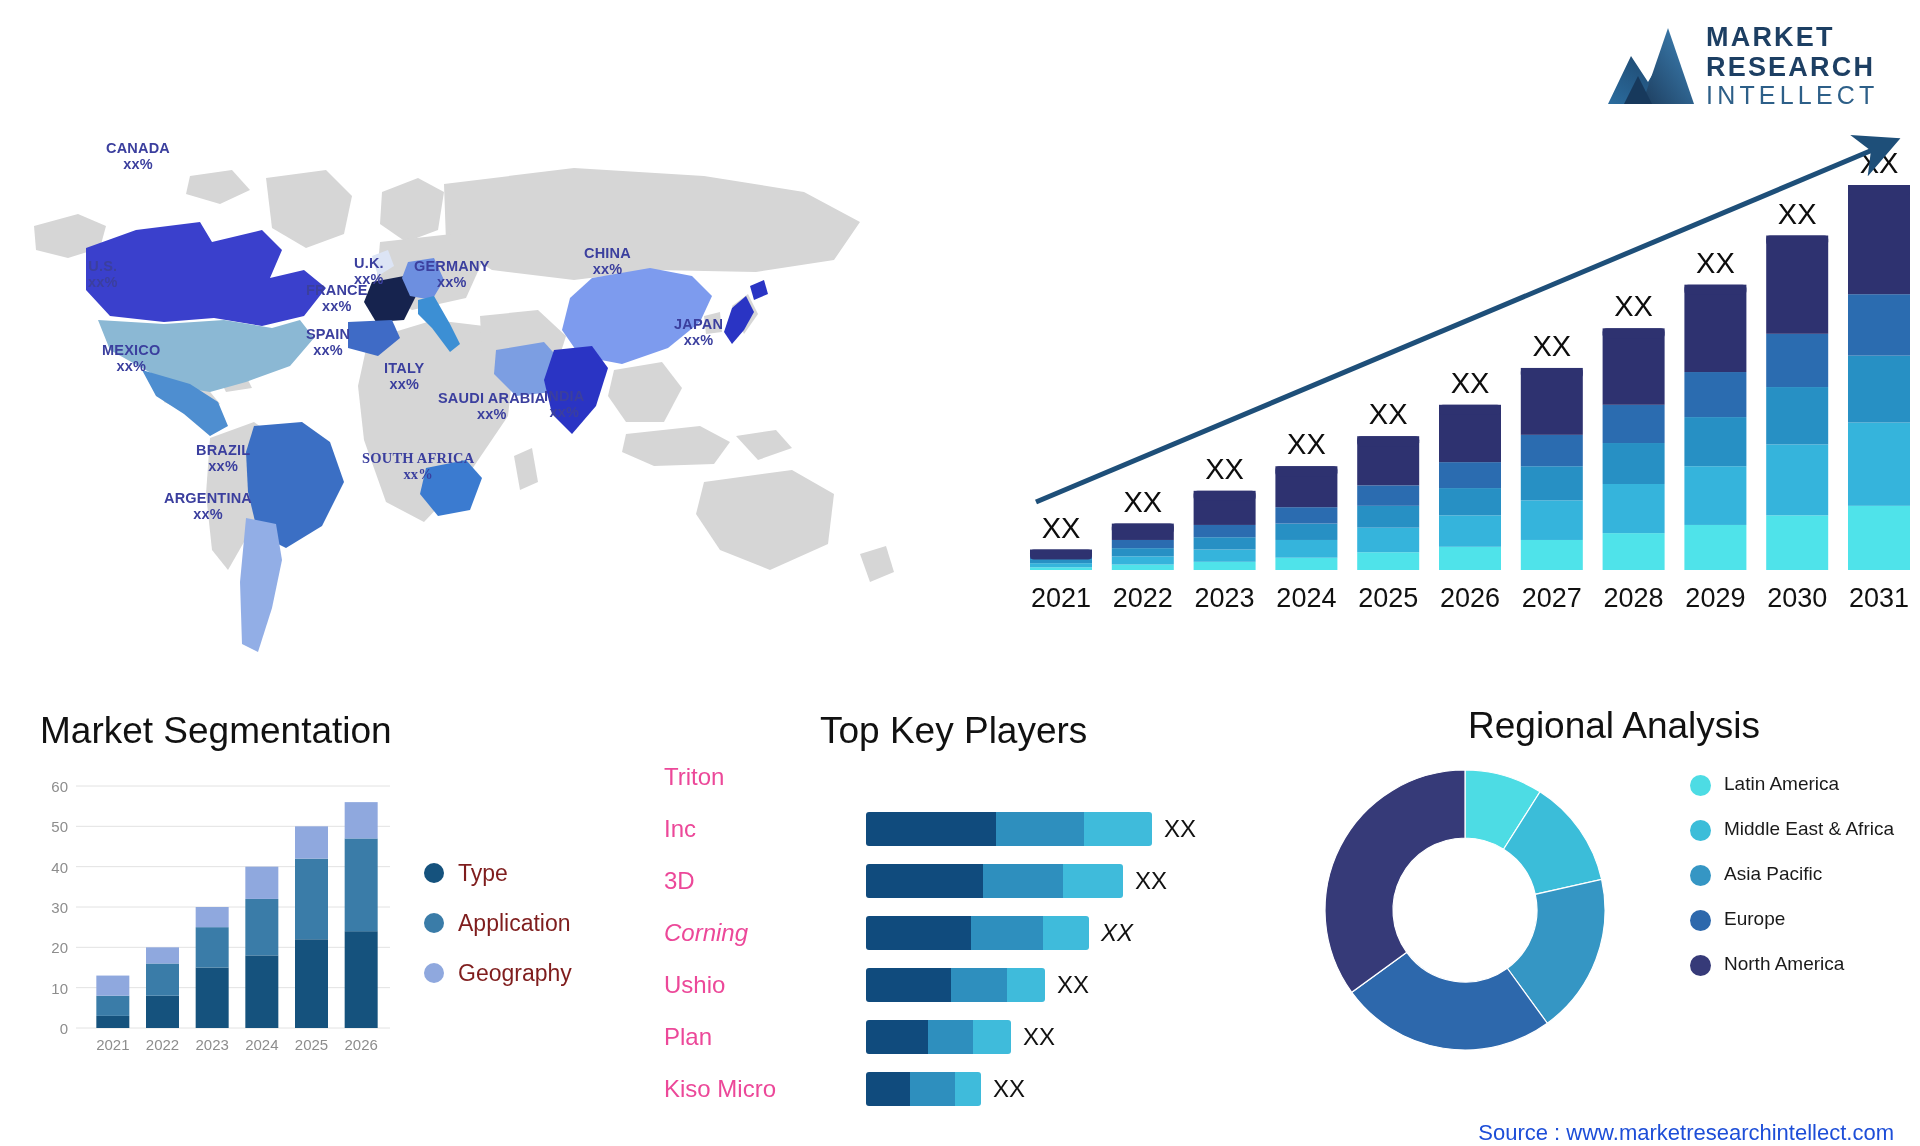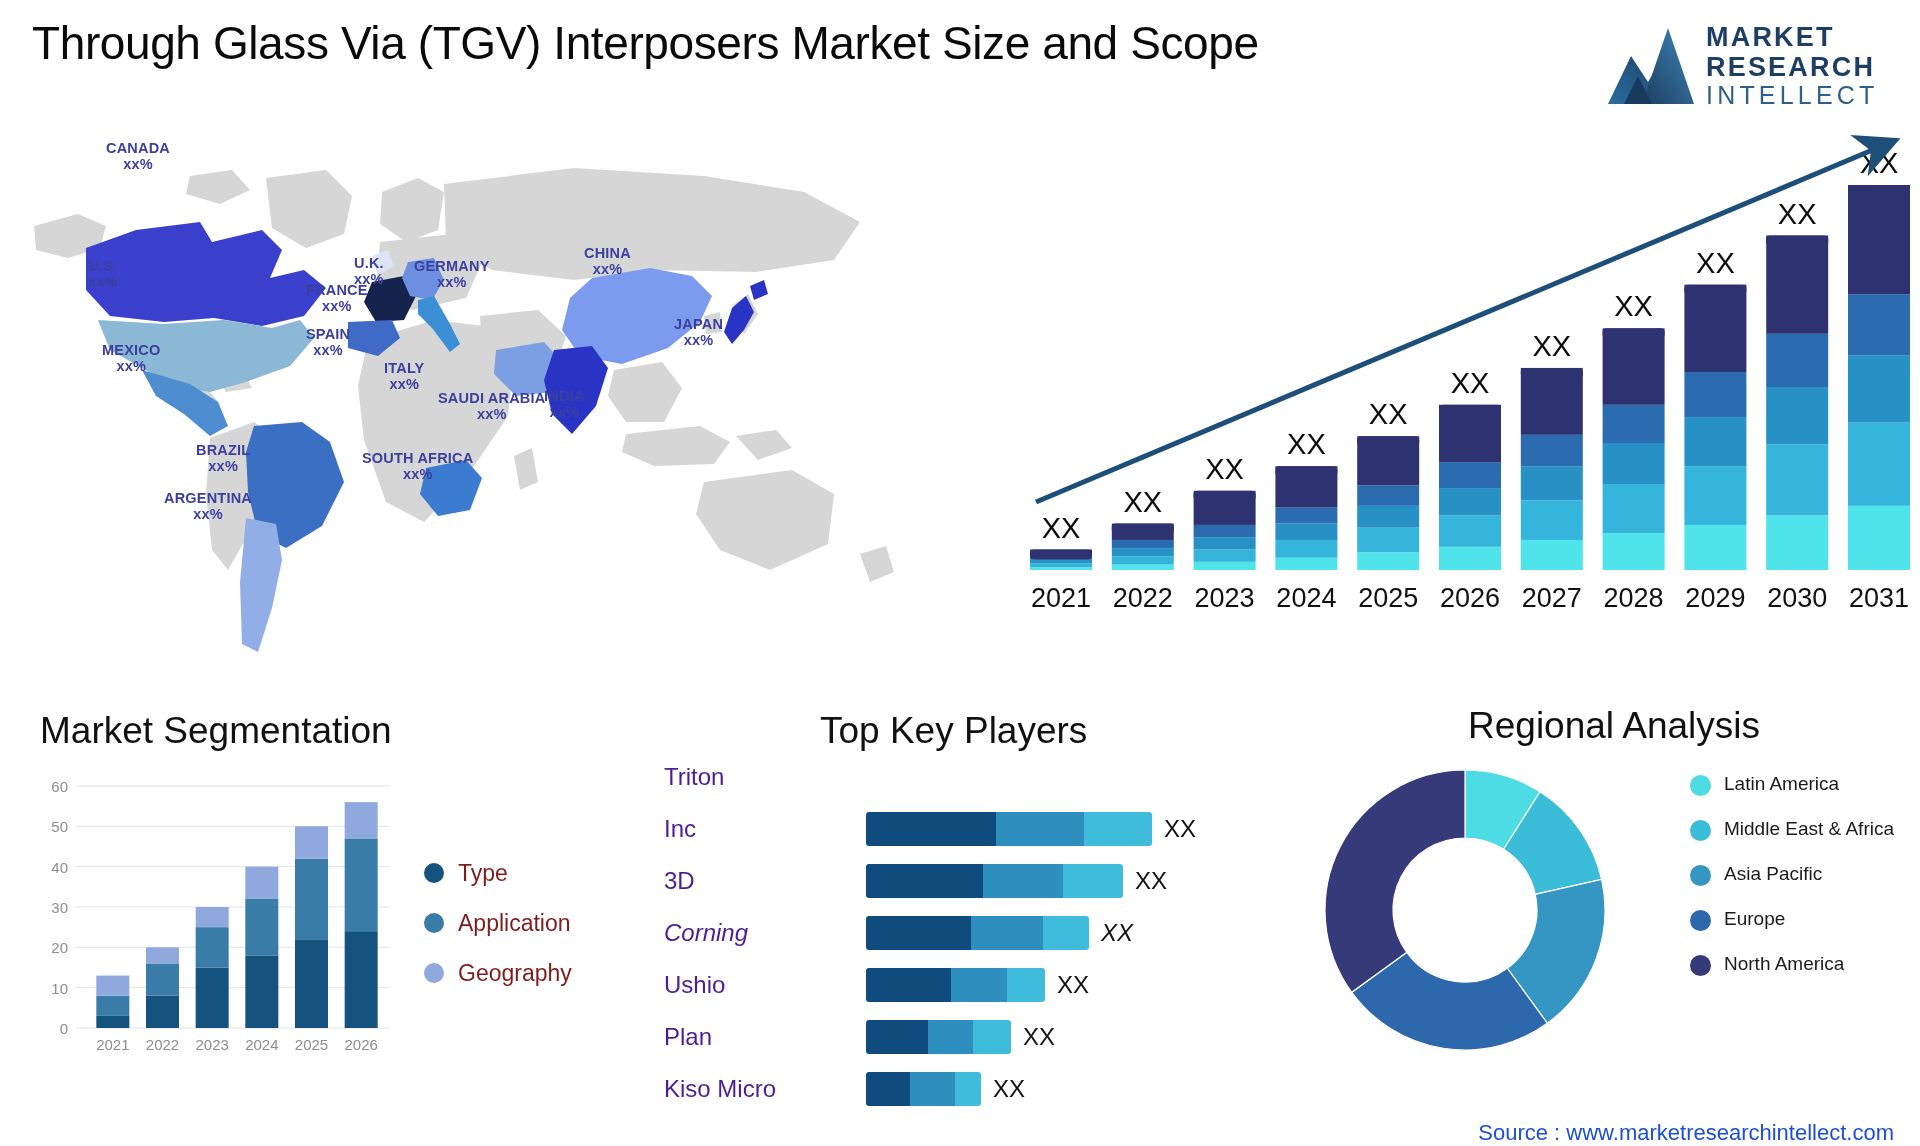--- a/index.html
+++ b/index.html
@@ -43,21 +43,21 @@
   #segmentation-panel { position:absolute; left:24px; top:760px; width:620px; height:360px; }
   #seg-svg { position:absolute; left:14px; top:10px; }
   .seg-legend { position:absolute; left:400px; top:88px; }
   .seg-legend-row { display:flex; align-items:center; height:50px; }
   .seg-dot { width:20px; height:20px; border-radius:50%; margin-right:14px; flex:0 0 auto; }
   .seg-lbl { font-size:23px; color:#7f1d1d; }
   
   #players-panel { position:absolute; left:640px; top:745px; width:680px; height:380px; }
   .player-row { position:absolute; left:0; height:48px; display:flex; align-items:center; width:680px; }
   .player-name {
-    width:220px; font-size:24px; color:#4c1d95;
+    width:220px; font-size:24px; color:#ec4899;
     text-align:left; padding-left:24px; white-space:nowrap;
   }
   .player-bar { height:34px; display:flex; border-radius:3px; overflow:hidden; }
   .player-seg { height:100%; }
   .player-val { font-size:24px; color:#111; margin-left:12px; white-space:nowrap; }
   
   #regional-panel { position:absolute; left:1300px; top:755px; width:620px; height:340px; }
   #donut-svg { position:absolute; left:20px; top:10px; }
   #region-legend { position:absolute; left:390px; top:18px; width:230px; }
   .region-row { display:flex; align-items:flex-start; margin-bottom:22px; }
@@ -66,21 +66,20 @@
   
   #source-note {
     position:absolute; right:26px; bottom:0;
     font-size:22px; color:#1d4ed8; white-space:nowrap;
   }
 </style>
 </head>
 <body>
 
 <div id="header">
-  <div id="page-title">Through Glass Via (TGV) Interposers Market Size and Scope</div>
 
   <svg id="brand-logo" viewBox="0 0 300 98">
     <defs>
       <linearGradient id="mtnA" x1="0" y1="1" x2="1" y2="0">
         <stop offset="0%" stop-color="#2b6c9e"></stop>
           <stop offset="100%" stop-color="#1b3f63"></stop>
       </linearGradient>
       <linearGradient id="mtnB" x1="0" y1="1" x2="1" y2="0">
         <stop offset="0%" stop-color="#1d3d5e"></stop>
           <stop offset="100%" stop-color="#3f86bb"></stop>
@@ -225,21 +224,21 @@
         <div>xx%</div>
       </div>
       <div class="map-label" style="left: 530px; top: 258px;">
         <div>INDIA</div>
         <div>xx%</div>
       </div>
       <div class="map-label" style="left: 660px; top: 186px;">
         <div>JAPAN</div>
         <div>xx%</div>
       </div>
-      <div class="map-label" style="left: 348px; top: 320px;">
+      <div class="map-label" style="left: 348px; top: 320px; font-family: Liberation Serif, serif;">
         <div>SOUTH AFRICA</div>
         <div>xx%</div>
       </div>
     </div>
 </div>
 
 <div id="forecast-panel">
   <svg id="forecast-svg" width="900" height="560" viewBox="0 0 900 560">
     <g id="forecast-bars">
         <rect x="10" y="437.2695035460993" width="62" height="2.730496453900709" fill="#4FE3EA"></rect>

